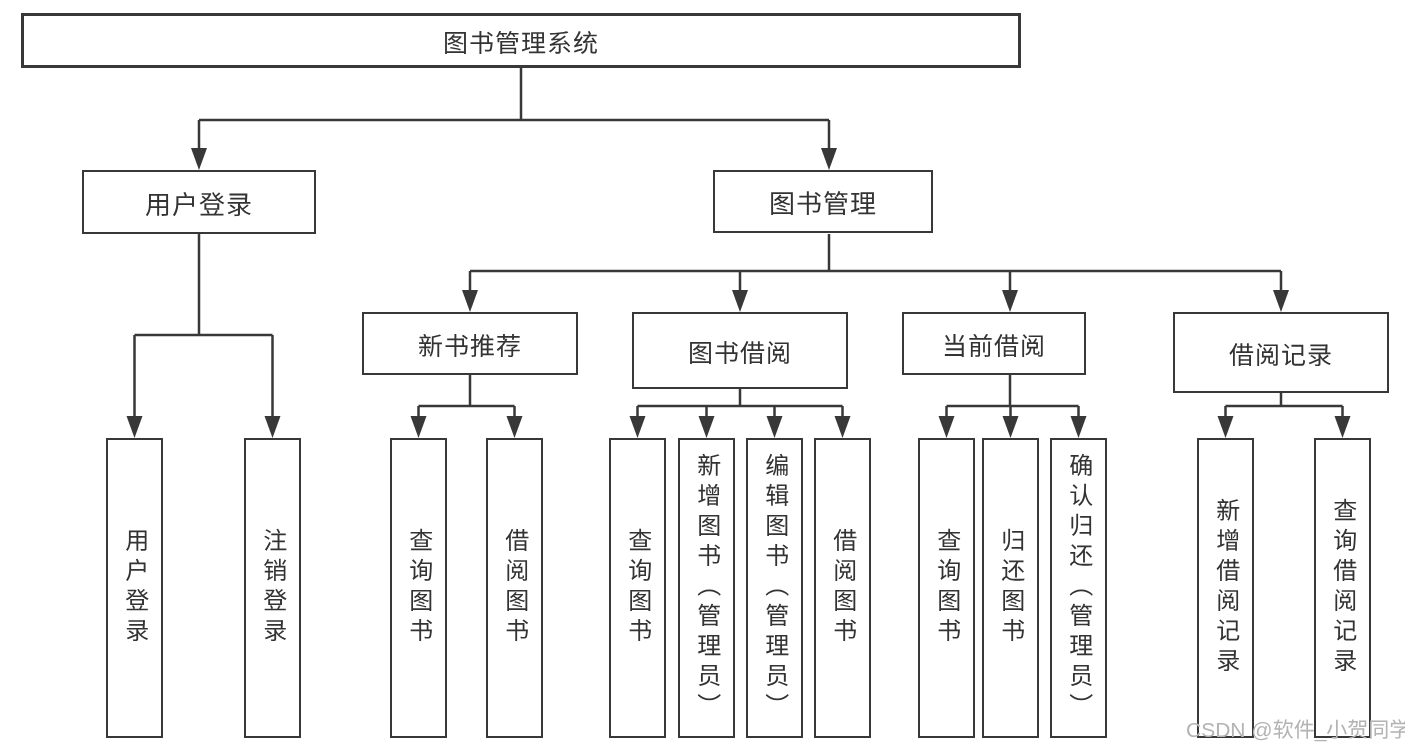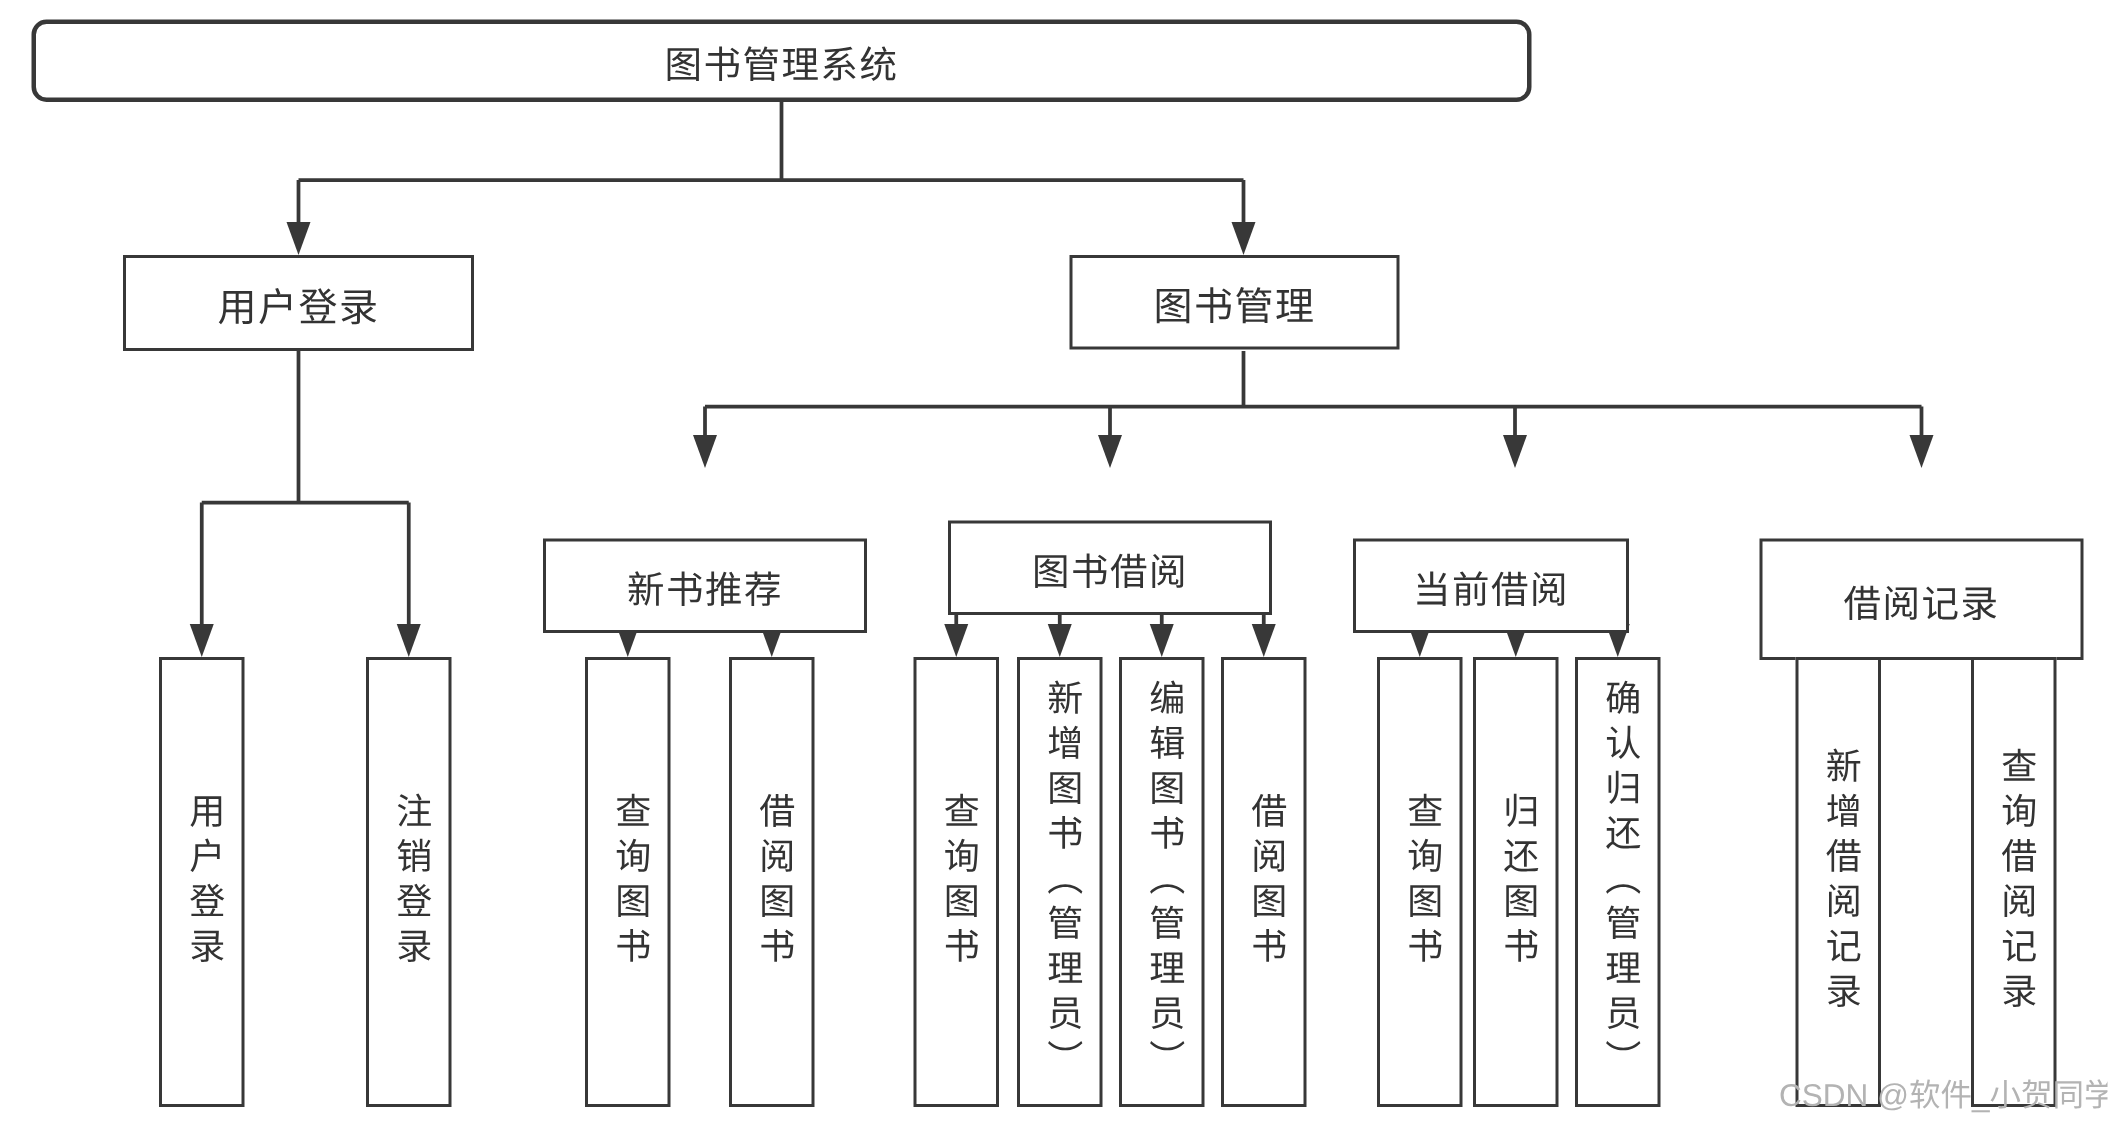--- a/index.html
+++ b/index.html
@@ -14,23 +14,23 @@
   }
   #connectors{position:absolute;left:0;top:0;z-index:0;}
   #connectors path{stroke:var(--line);stroke-width:2.5;fill:none;}
   #connectors polygon{fill:var(--line);stroke:none;}
   .box{
     position:absolute;box-sizing:border-box;background:#fff;
     border:2.5px solid var(--line);
     display:flex;align-items:center;justify-content:center;
     z-index:1;color:var(--text);
   }
-  .root{border-width:3px;font-size:25px;letter-spacing:1px;border-radius:10px;}
+  .root{border-width:3px;font-size:25px;letter-spacing:1px;}
   .h2{font-size:26px;letter-spacing:1px;}
-  .h3{font-size:25px;letter-spacing:1px;margin-top:47px;}
+  .h3{font-size:25px;letter-spacing:1px;}
   .leaf{
     writing-mode:vertical-rl;
     font-size:24px;letter-spacing:6px;
     line-height:1.1;
   }
   #watermark{
     position:absolute;left:1186px;top:713px;z-index:5;
     font-size:21px;color:var(--watermark);white-space:nowrap;
   }
 </style>
@@ -65,21 +65,21 @@
   <polygon points="1217.5,416 1233.5,416 1225.5,438"></polygon>
   <polygon points="1334.5,416 1350.5,416 1342.5,438"></polygon>
 </svg>
 
 <div class="box root" style="left:21px;top:13px;width:1000px;height:55px">图书管理系统</div>
 
 <div class="box h2" style="left:82px;top:170px;width:234px;height:64px">用户登录</div>
 <div class="box h2" style="left:713px;top:170px;width:220px;height:63px">图书管理</div>
 
 <div class="box h3" style="left:362px;top:312px;width:216px;height:63px">新书推荐</div>
-<div class="box h3" style="left:632px;top:300px;width:216px;height:63px">图书借阅</div>
+<div class="box h3" style="left:632px;top:312px;width:216px;height:77px">图书借阅</div>
 <div class="box h3" style="left:902px;top:312px;width:184px;height:63px">当前借阅</div>
 <div class="box h3" style="left:1173px;top:312px;width:216px;height:81px">借阅记录</div>
 
 <div class="box leaf" style="left:106px;top:438px;width:57px;height:300px">用户登录</div>
 <div class="box leaf" style="left:244px;top:438px;width:57px;height:300px">注销登录</div>
 
 <div class="box leaf" style="left:390px;top:438px;width:57px;height:300px">查询图书</div>
 <div class="box leaf" style="left:486px;top:438px;width:57px;height:300px">借阅图书</div>
 
 <div class="box leaf" style="left:609px;top:438px;width:57px;height:300px">查询图书</div>

